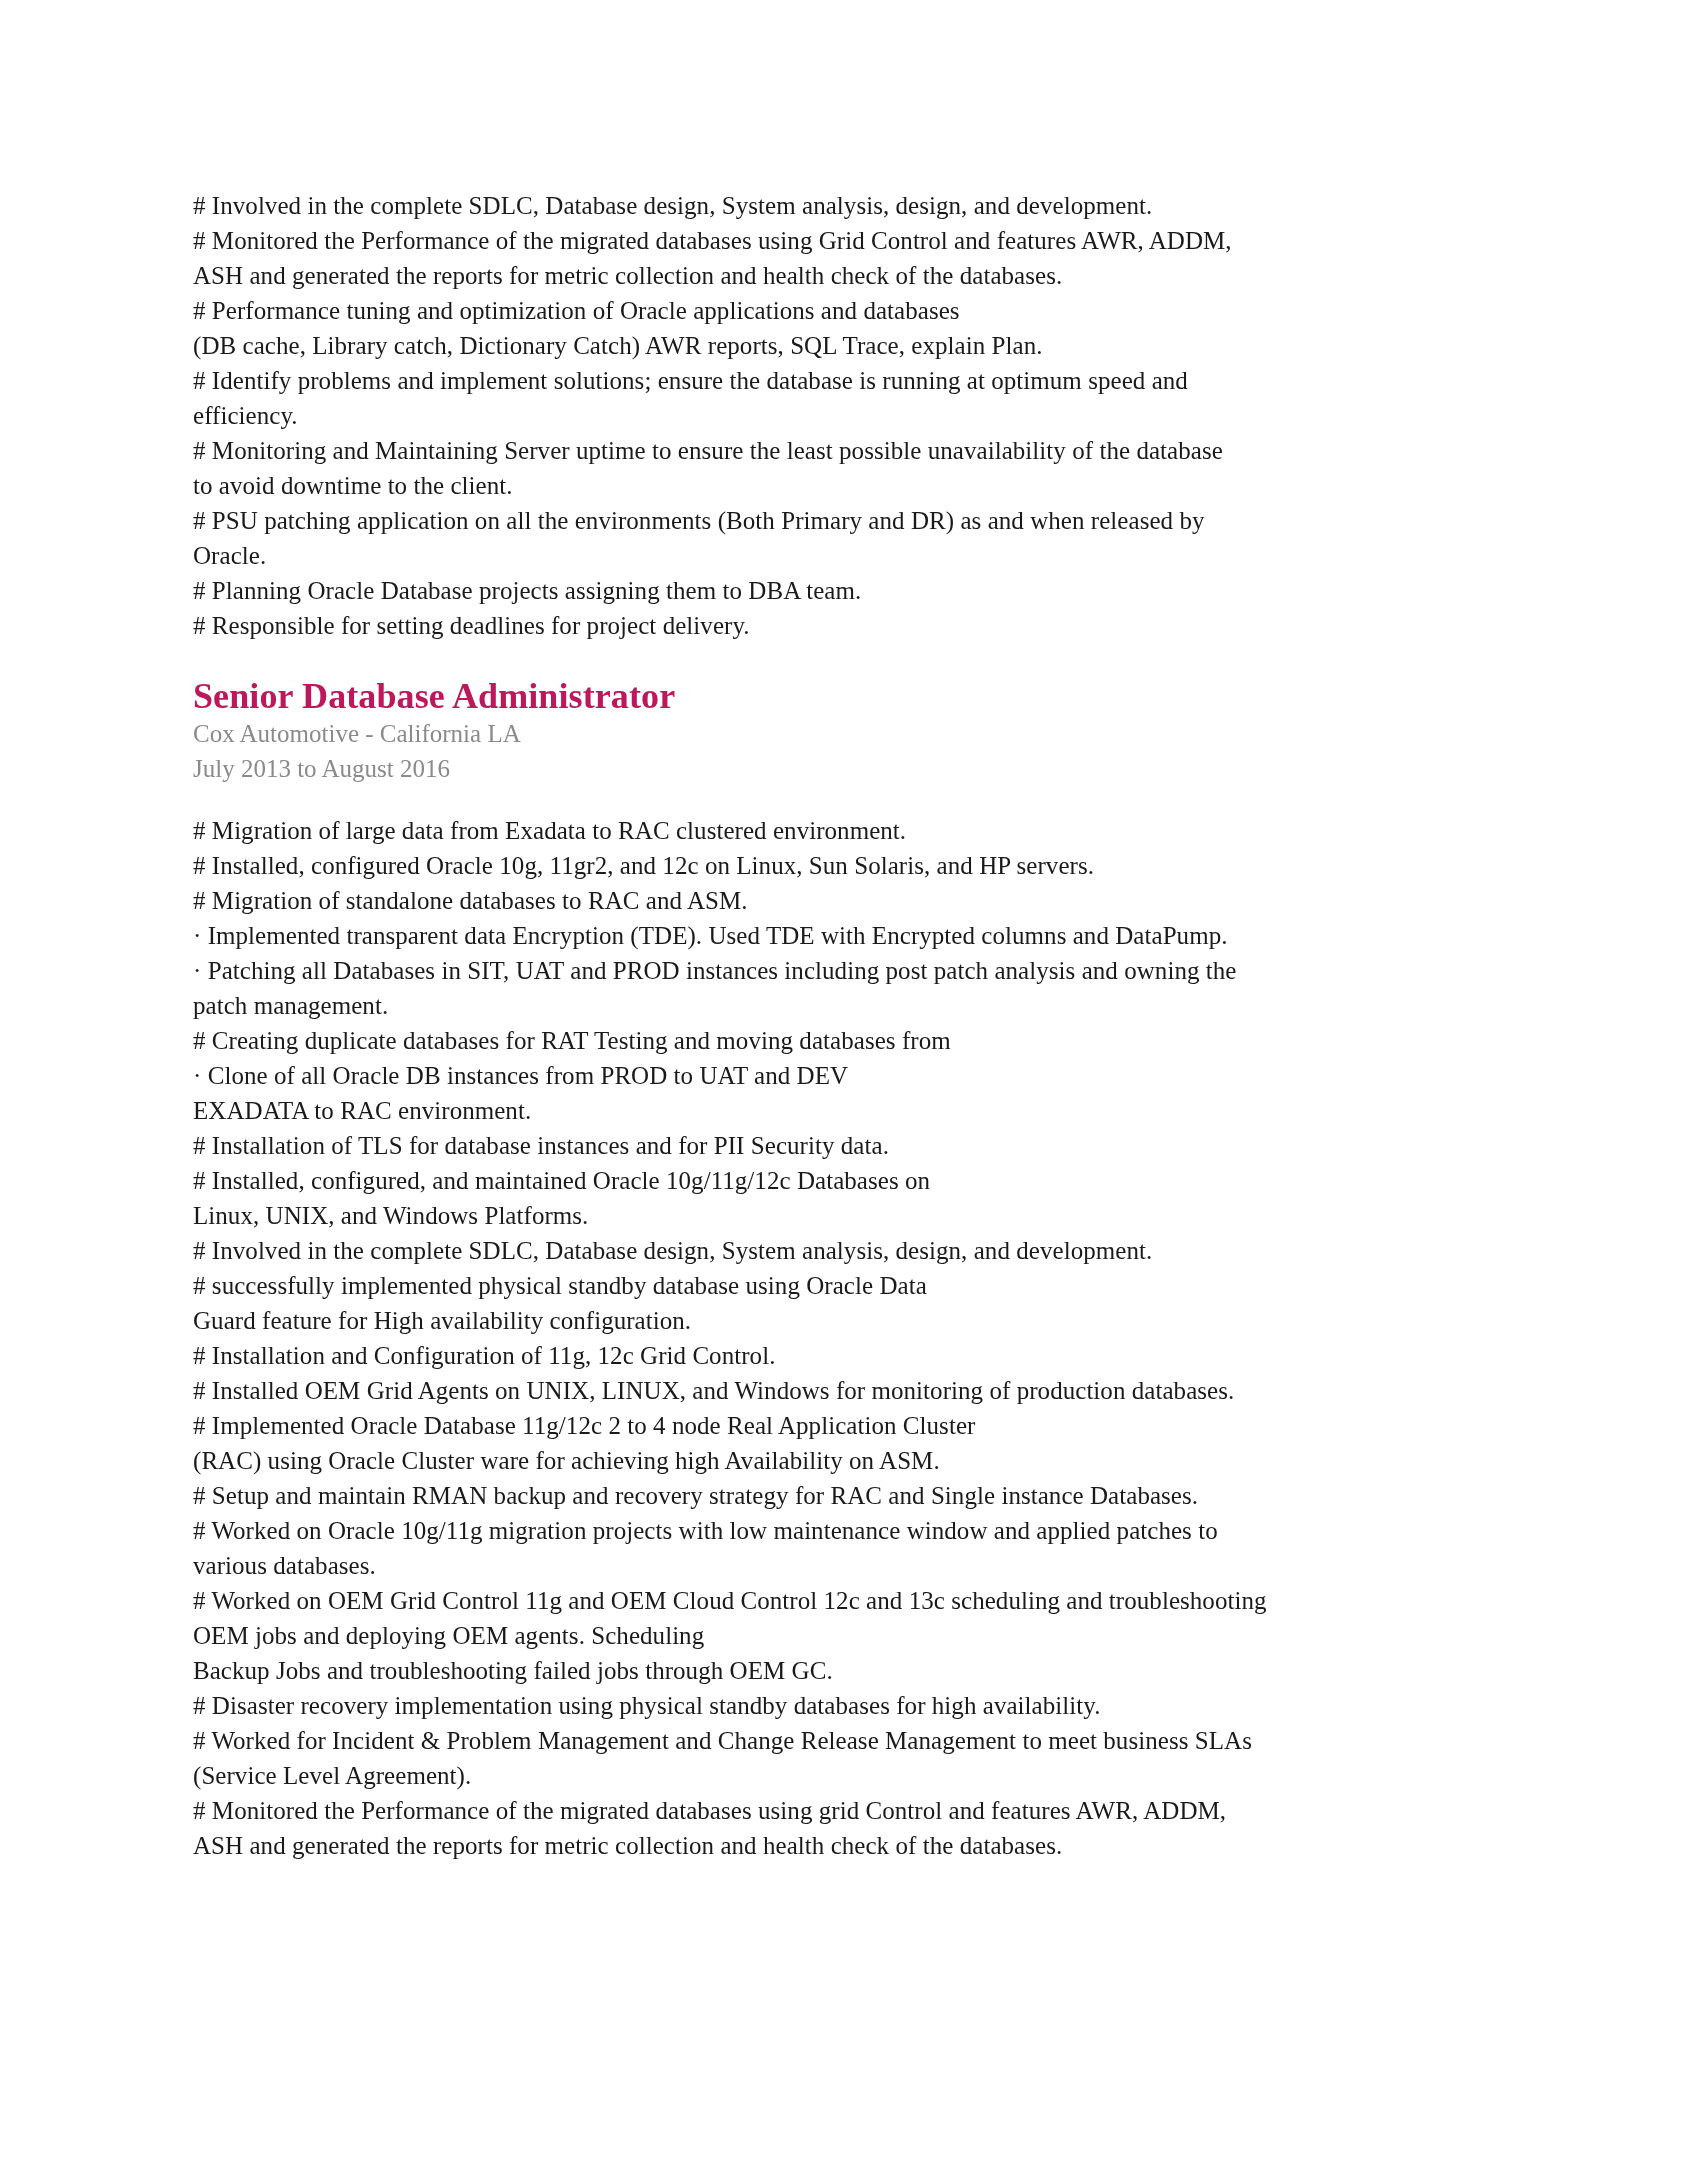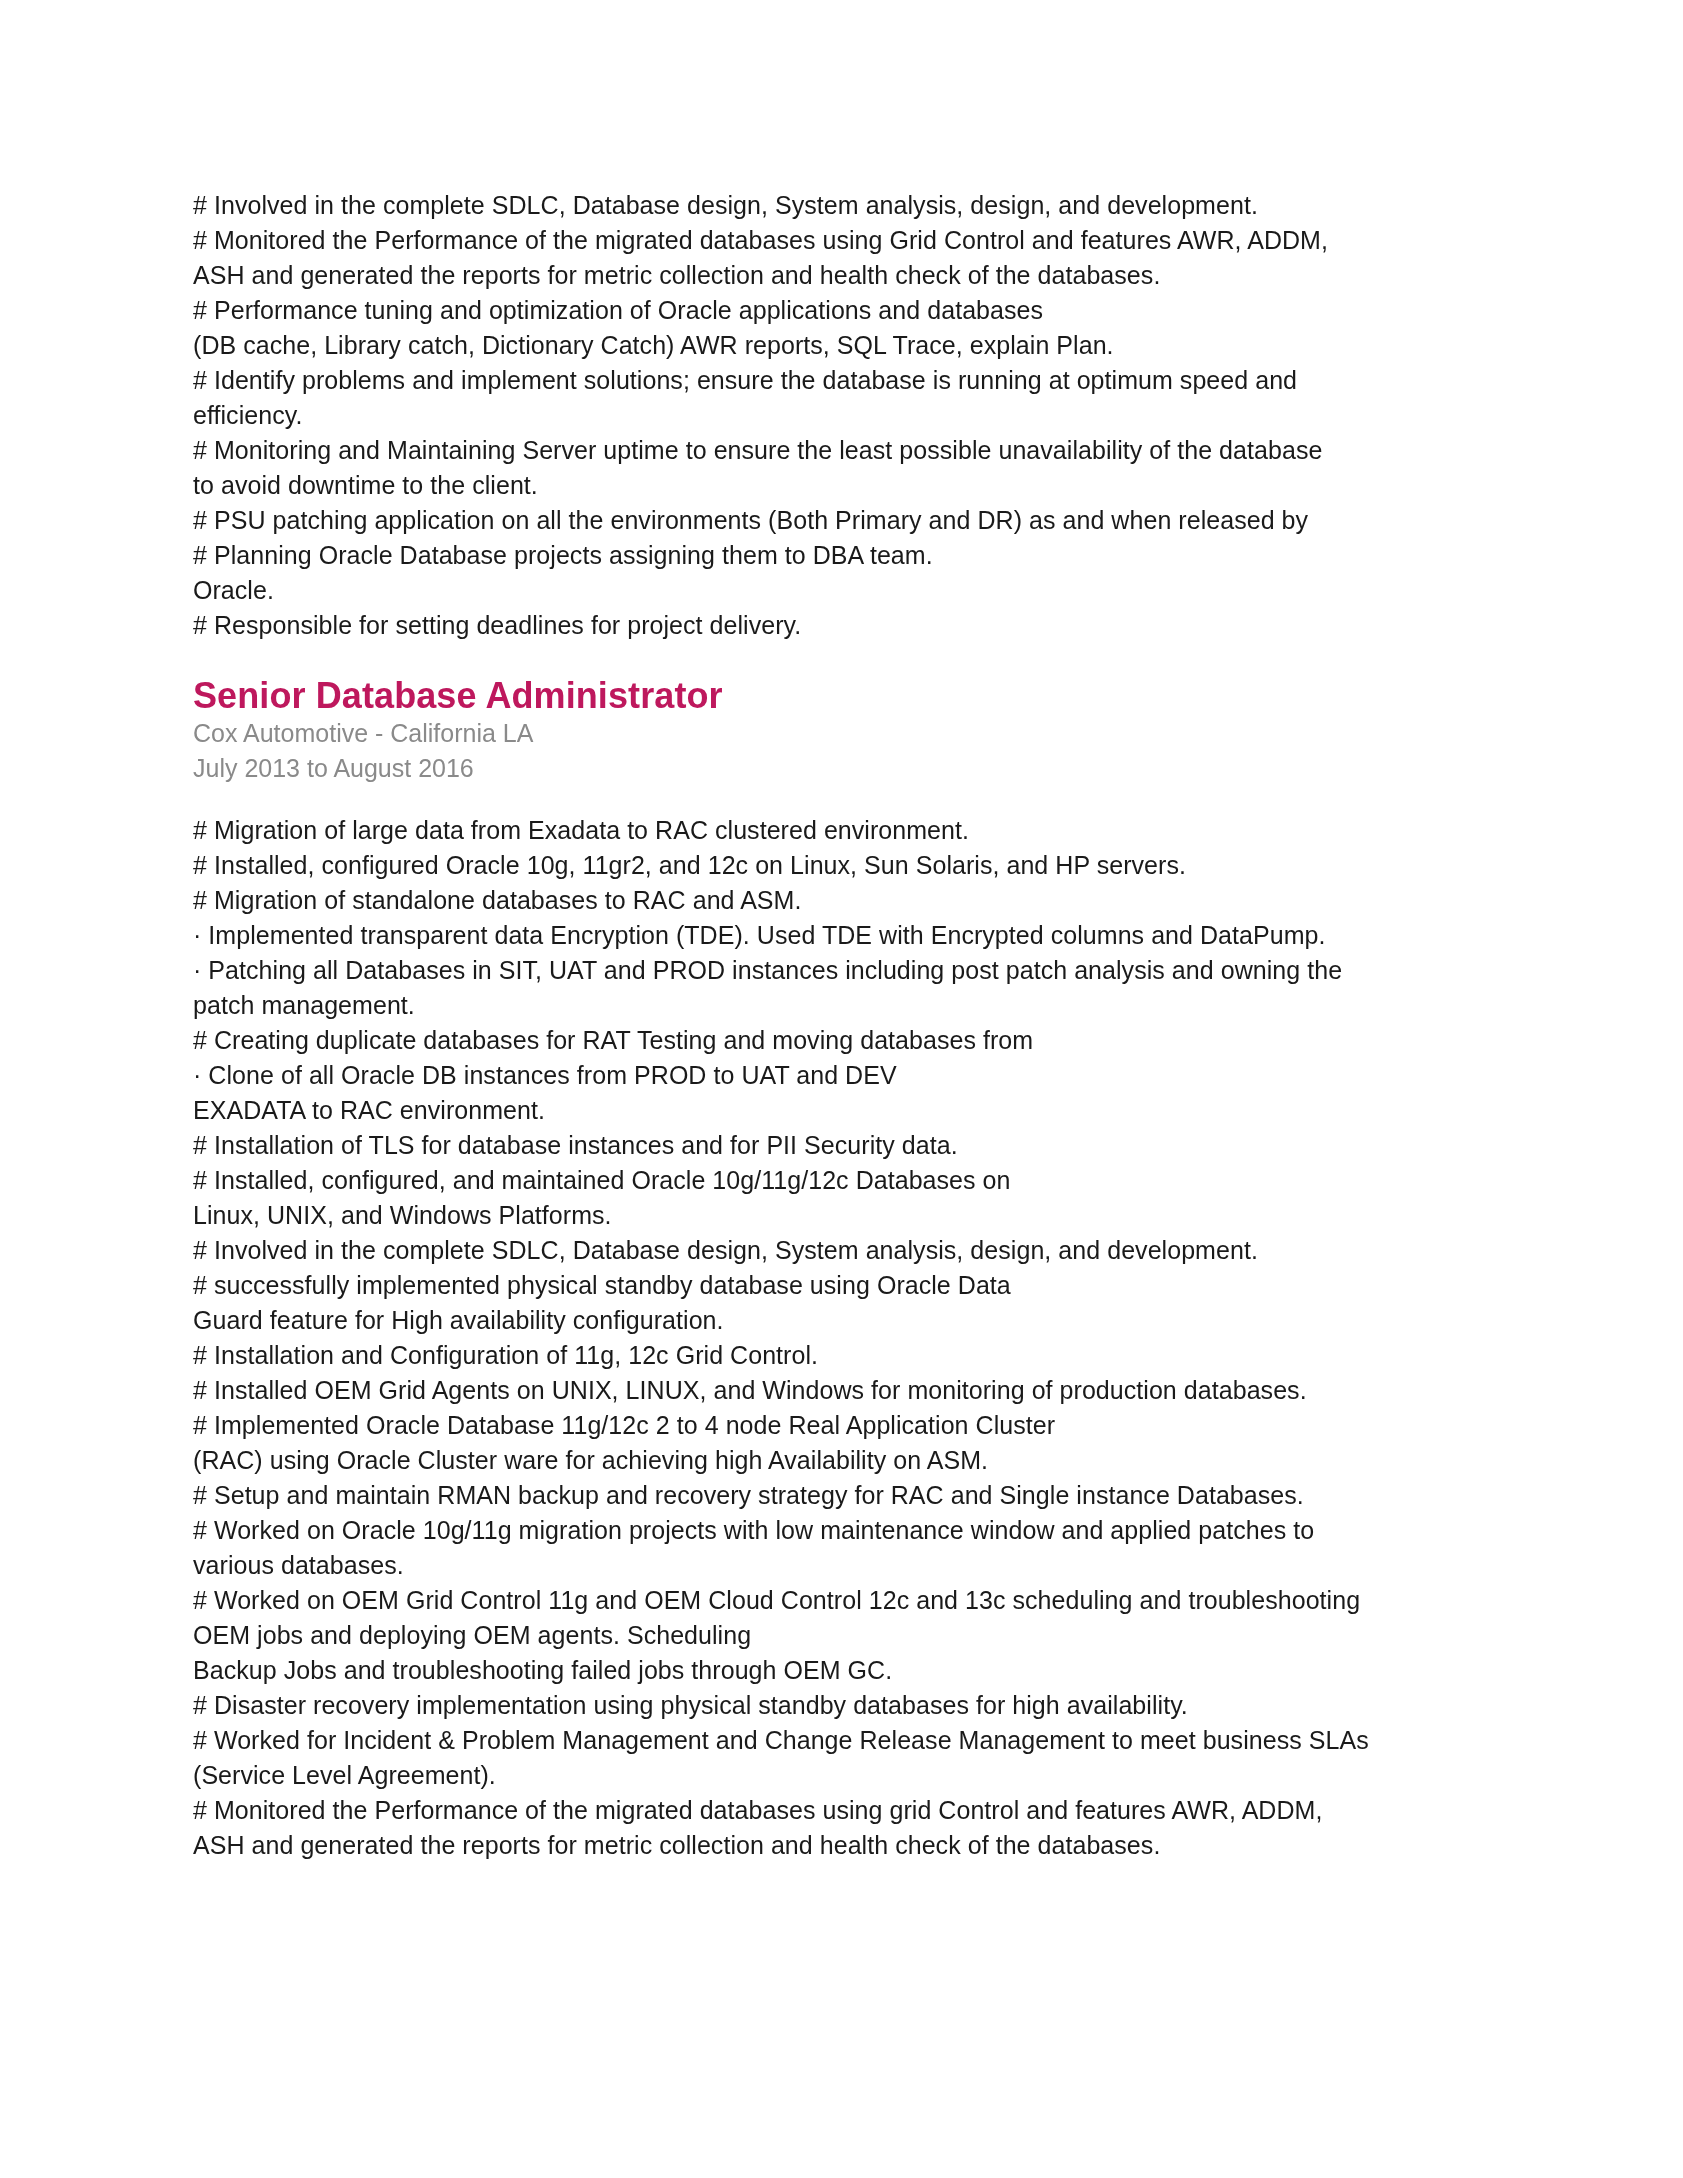--- a/index.html
+++ b/index.html
@@ -16,20 +16,21 @@
   .page {
     box-sizing: border-box;
     width: 1683px;
     min-height: 2178px;
     background: #ffffff;
     padding: 188px 193px 119px 193px;
     position: relative;
   }
   .content {
     width: 1297px;
+    font-family: Liberation Serif, serif;
   }
   .para-block {
     font-size: 25px;
     line-height: 35px;
     color: #1a1a1a;
     text-align: justify;
     text-justify: inter-word;
     letter-spacing: 0.05px;
   }
   .para-block p {
@@ -80,23 +81,23 @@
 
       <p class="nojust">(DB cache, Library catch, Dictionary Catch) AWR reports, SQL Trace, explain Plan.</p>
 
       <p># Identify problems and implement solutions; ensure the database is running at optimum speed and</p>
       <p class="nojust">efficiency.</p>
 
       <p># Monitoring and Maintaining Server uptime to ensure the least possible unavailability of the database</p>
       <p class="nojust">to avoid downtime to the client.</p>
 
       <p># PSU patching application on all the environments (Both Primary and DR) as and when released by</p>
+      <p class="nojust">Oracle.</p>
+
       <p class="nojust"># Planning Oracle Database projects assigning them to DBA team.</p>
-
-      <p class="nojust">Oracle.</p>
 
       <p class="nojust"># Responsible for setting deadlines for project delivery.</p>
     </div>
 
     <div class="spacer-before-heading"></div>
 
     <h2 class="job-heading">Senior Database Administrator</h2>
     <p class="job-meta">Cox Automotive - California LA</p>
     <p class="job-meta">July 2013 to August 2016</p>
 

